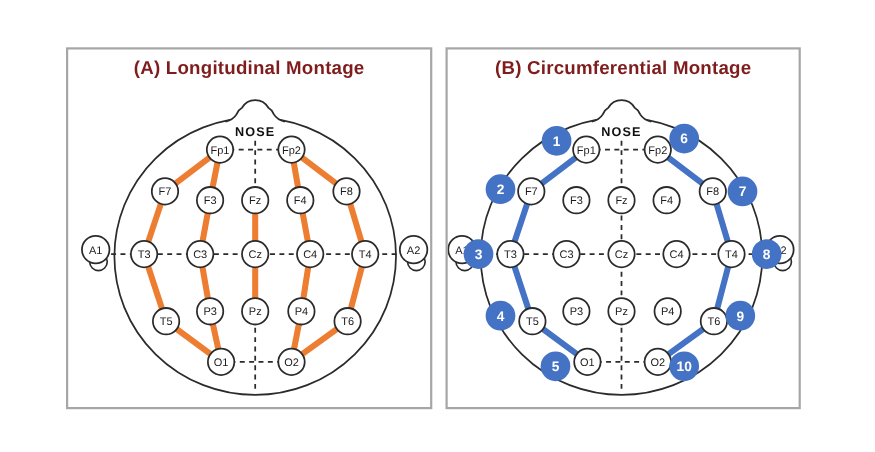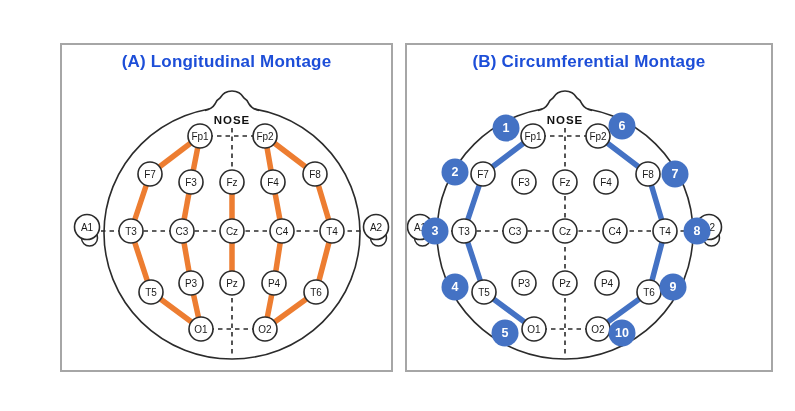--- a/index.html
+++ b/index.html
@@ -1,22 +1,22 @@
 <!DOCTYPE html>
 <html><head>
 <meta charset="utf-8">
 <style>
   html,body{margin:0;padding:0;background:#ffffff;}
   #figure{position:relative;width:795px;height:411px;background:#ffffff;overflow:hidden;
           font-family:"Liberation Sans","DejaVu Sans",sans-serif;}
   .panel{position:absolute;top:43px;height:329px;border:2px solid #a6a6a6;background:#ffffff;box-sizing:border-box;}
   #panel-a{left:60px;width:333px;}
-  #panel-b{left:405px;width:368px;}
+  #panel-b{left:405px;width:323px;}
   .panel-title{position:absolute;top:7px;left:0;right:0;text-align:center;
-               font-size:17px;font-weight:bold;color:#1d4ed8;letter-spacing:.2px;}
+               font-size:17px;font-weight:bold;color:#7f1d1d;letter-spacing:.2px;}
   .montage-svg{position:absolute;left:0;top:0;}
 </style>
 </head>
 <body>
 
 <div id="figure">
   <div class="panel" id="panel-a">
     <div class="panel-title">(A) Longitudinal Montage</div>
   <svg width="333" height="329" class="montage-svg">
         <g transform="translate(170,186)">

